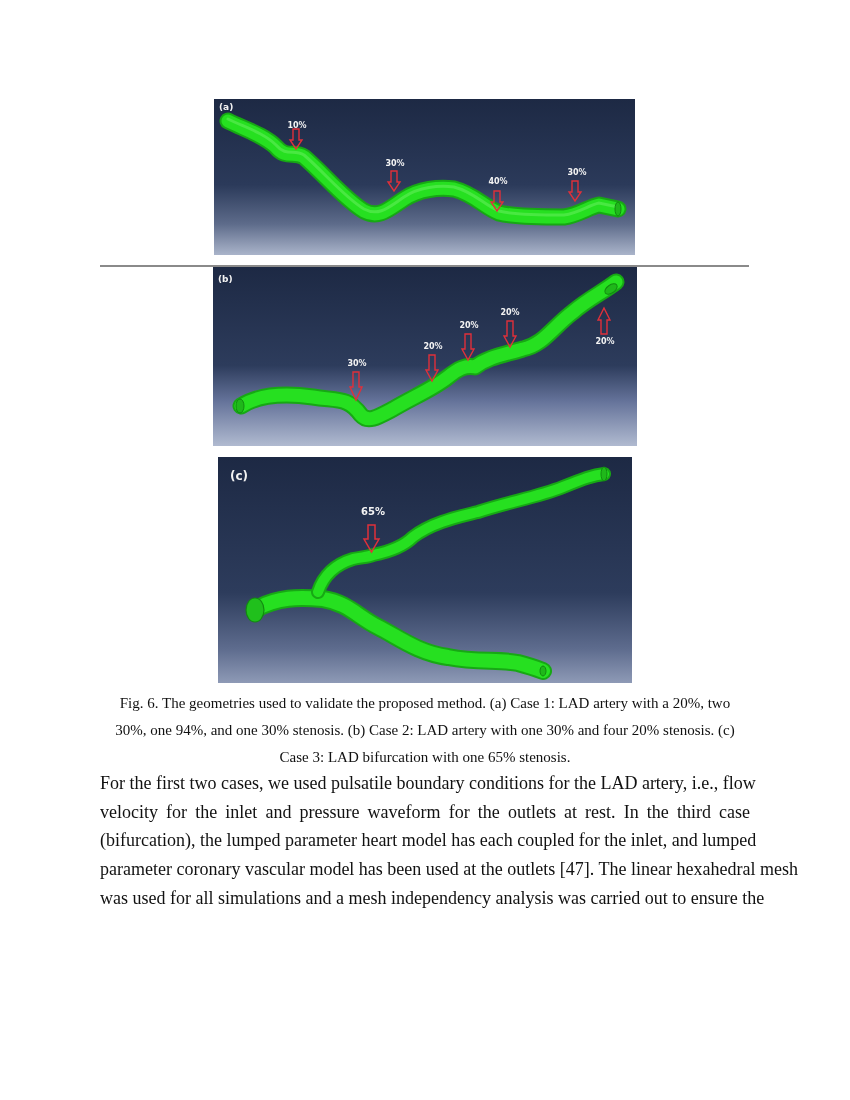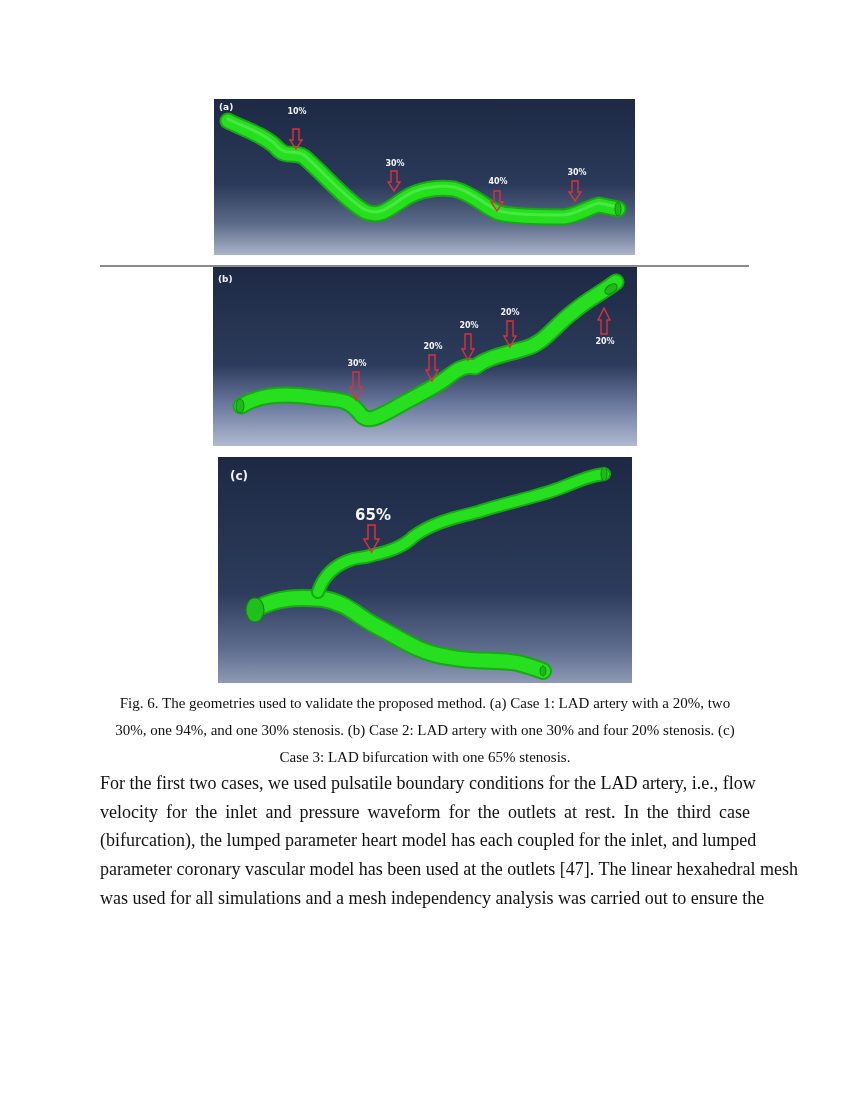--- a/index.html
+++ b/index.html
@@ -2,21 +2,21 @@
 <html><head>
 <meta charset="utf-8">
 <style>
   html, body { margin: 0; padding: 0; background: #ffffff; }
   body { width: 850px; height: 1100px; position: relative; overflow: hidden; font-family: "Liberation Serif", serif; color: #111; }
   .panel { position: absolute; overflow: hidden; }
   .panel svg { display: block; width: 100%; height: 100%; }
   .panel-label { position: absolute; left: 5px; top: 3px; color: #f2f2f2; font-family: "DejaVu Sans", sans-serif; font-weight: bold; font-size: 9px; }
   .panel-c .panel-label { left: 12px; top: 12px; font-size: 12px; }
   .pct { position: absolute; color: #f4f4f4; font-family: "DejaVu Sans", sans-serif; font-weight: bold; font-size: 8px; transform: translateX(-50%); white-space: nowrap; }
-  .panel-c .pct { font-size: 15px; }
+  .panel-c .pct { font-size: 10px; }
   .rule { position: absolute; left: 100px; top: 265px; width: 649px; height: 2px; background: #8a8a8a; }
   .caption { position: absolute; left: 100px; width: 650px; top: 690px; text-align: center; font-size: 15px; line-height: 27px; }
   .caption p { margin: 0; }
   .body-text { position: absolute; left: 100px; width: 650px; top: 769px; font-size: 18px; line-height: 28.7px; text-align: justify; }
   .body-text .line { display: block; text-align: justify; text-align-last: justify; height: 28.7px; white-space: nowrap; }
   .body-text .line.last { text-align-last: left; }
 </style>
 </head>
 <body>
 
@@ -36,21 +36,21 @@
     <path d="M14,20 C30,28 50,34 62,46 C72,58 80,50 90,56 C110,73 130,98 150,110 C165,118 175,108 190,98 C205,88 225,86 240,88 C260,93 270,106 285,112 C300,116 330,116 350,116 C365,114 375,106 385,104 L404,108" fill="none" stroke="#6cf064" stroke-width="3" stroke-linecap="round" opacity="0.5"></path>
     <ellipse cx="404" cy="110" rx="3" ry="7" fill="#1fb81a" stroke="#128a10" stroke-width="1"></ellipse>
     <g fill="none" stroke="#e0303a" stroke-width="1.4">
       <path d="M79,30 L85,30 L85,41 L88,41 L82,50 L76,41 L79,41 Z"></path>
       <path d="M177,72 L183,72 L183,83 L186,83 L180,92 L174,83 L177,83 Z"></path>
       <path d="M280,92 L286,92 L286,103 L289,103 L283,112 L277,103 L280,103 Z"></path>
       <path d="M358,82 L364,82 L364,93 L367,93 L361,102 L355,93 L358,93 Z"></path>
     </g>
   </svg>
   <div class="panel-label">(a)</div>
-  <div class="pct" style="left:83px; top:8px;">10%</div>
+  <div class="pct" style="left:83px; top:22px;">10%</div>
   <div class="pct" style="left:181px; top:60px;">30%</div>
   <div class="pct" style="left:284px; top:78px;">40%</div>
   <div class="pct" style="left:363px; top:69px;">30%</div>
 </div>
 
 <div class="rule"></div>
 
 <div class="panel panel-b" style="left:213px; top:267px; width:424px; height:179px;">
   <svg viewBox="0 0 424 179" preserveAspectRatio="none">
     <defs>

